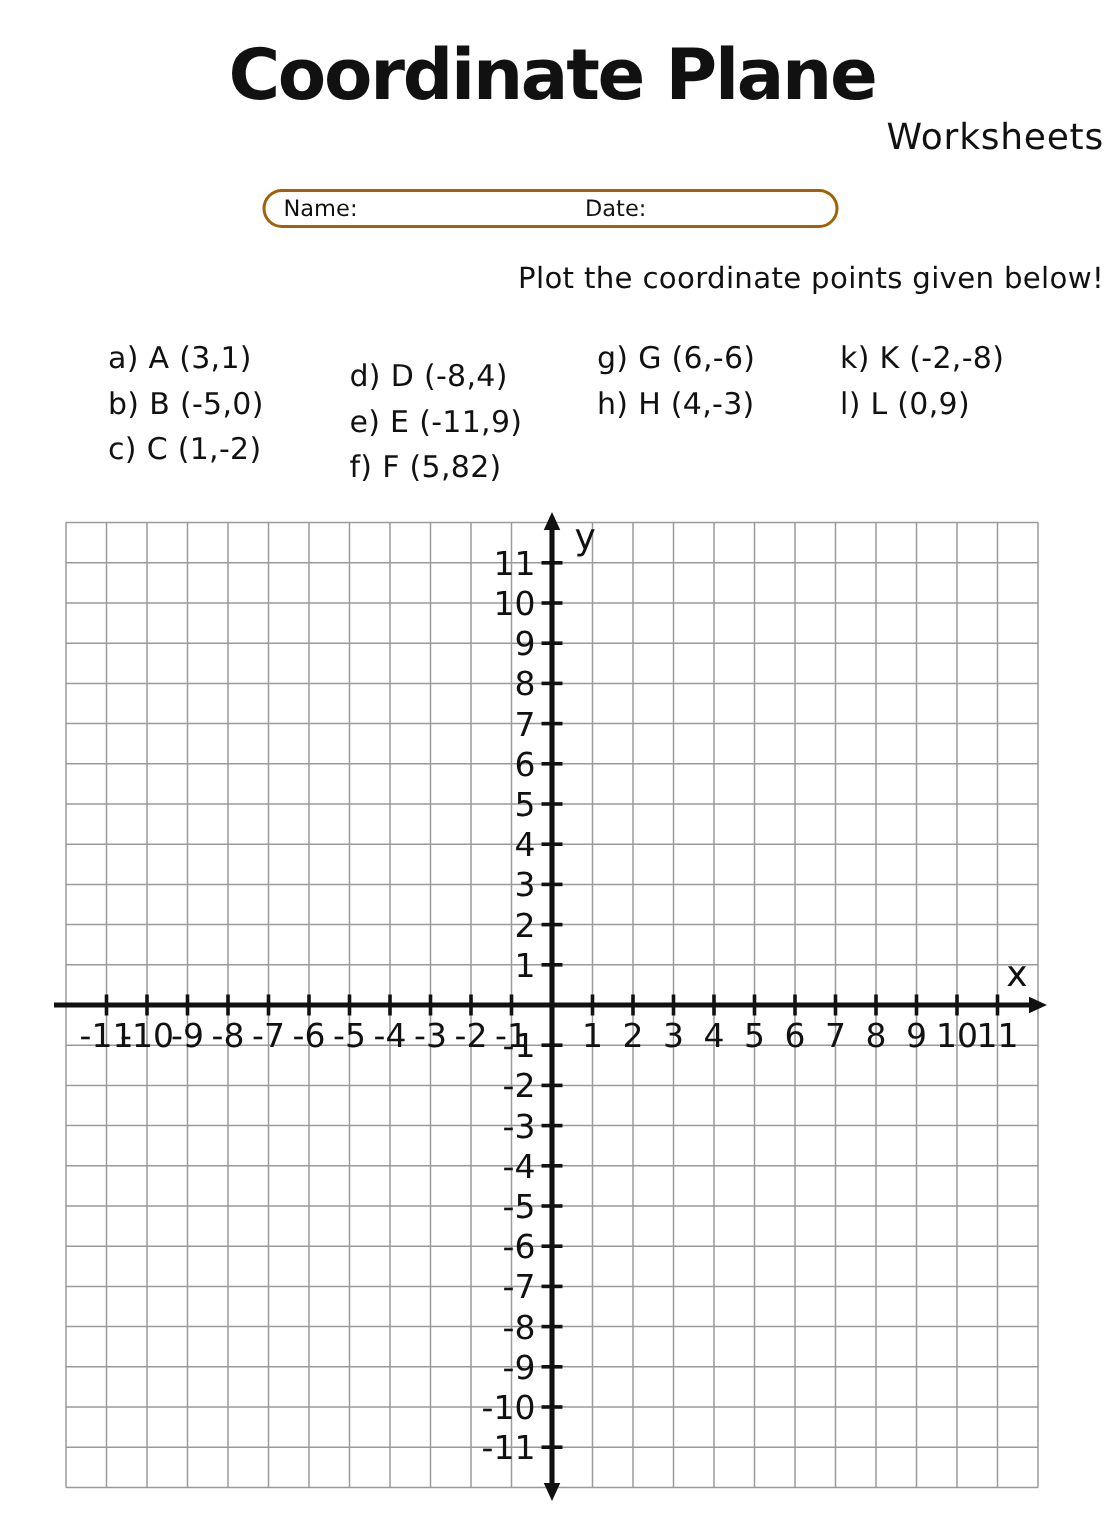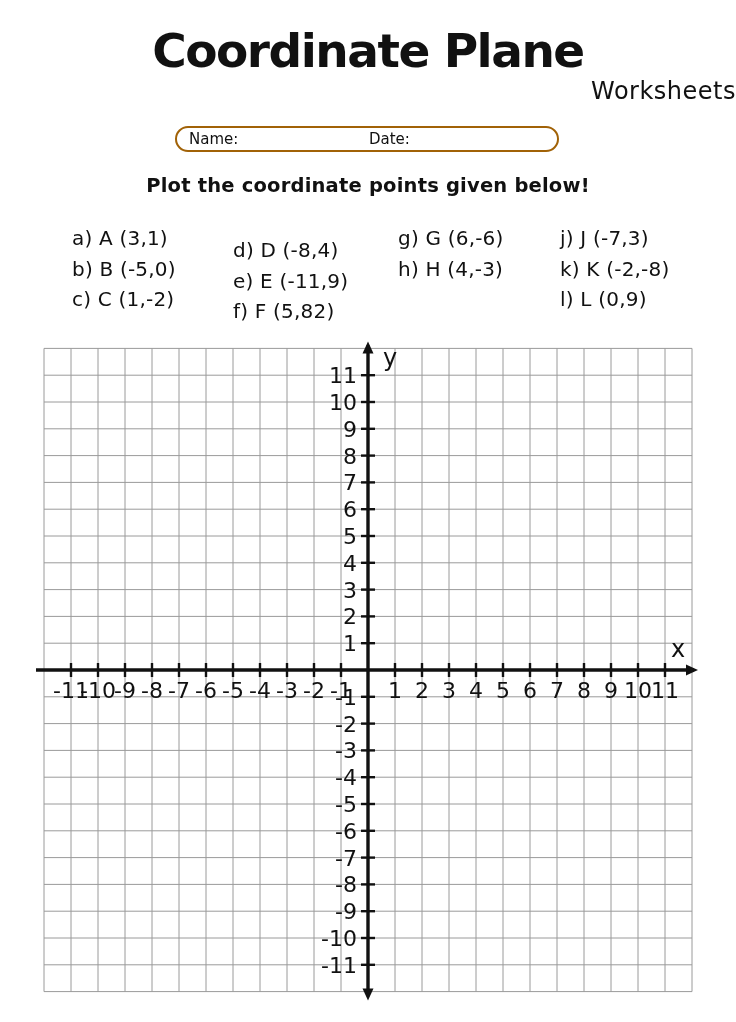--- a/index.html
+++ b/index.html
@@ -35,27 +35,27 @@
     border-radius:14px;
     background:#fff;
   }
   .name-date-box .lbl{
     position:absolute;
     top:2px;
     font-size:15px;
     font-weight:500;
   }
   .lbl.name{left:12px;}
-  .lbl.date{left:192px;}
+  .lbl.date{left:213px;}
   .instruction{
     position:absolute;
     left:0;right:0;top:174px;
-    text-align:center;
+    text-align:right;
     font-size:19.5px;
-    font-weight:700;
+    font-weight:400;
     letter-spacing:0.2px;
   }
   .pt-col{
     position:absolute;
     top:223px;
     font-size:20px;
     font-weight:500;
   }
   .pt-col .pt{
     height:30.5px;
@@ -100,21 +100,20 @@
   <div class="pt-col col-1">
     <div class="pt">d) D (-8,4)</div>
     <div class="pt">e) E (-11,9)</div>
     <div class="pt">f) F (5,82)</div>
   </div>
   <div class="pt-col col-2">
     <div class="pt">g) G (6,-6)</div>
     <div class="pt">h) H (4,-3)</div>
   </div>
   <div class="pt-col col-3">
-    <div class="pt">j) J (-7,3)</div>
     <div class="pt">k) K (-2,-8)</div>
     <div class="pt">l) L (0,9)</div>
   </div>
 
   <div class="grid-wrap">
     <svg width="664" height="662" viewBox="0 0 664 662" xmlns="http://www.w3.org/2000/svg">
         <line x1="8" y1="8.399999999999977" x2="8" y2="651.6" stroke="#9a9a9a" stroke-width="1"></line>
         <line x1="8" y1="8.399999999999977" x2="656" y2="8.399999999999977" stroke="#9a9a9a" stroke-width="1"></line>
         <line x1="35" y1="8.399999999999977" x2="35" y2="651.6" stroke="#9a9a9a" stroke-width="1"></line>
         <line x1="8" y1="35.19999999999999" x2="656" y2="35.19999999999999" stroke="#9a9a9a" stroke-width="1"></line>

